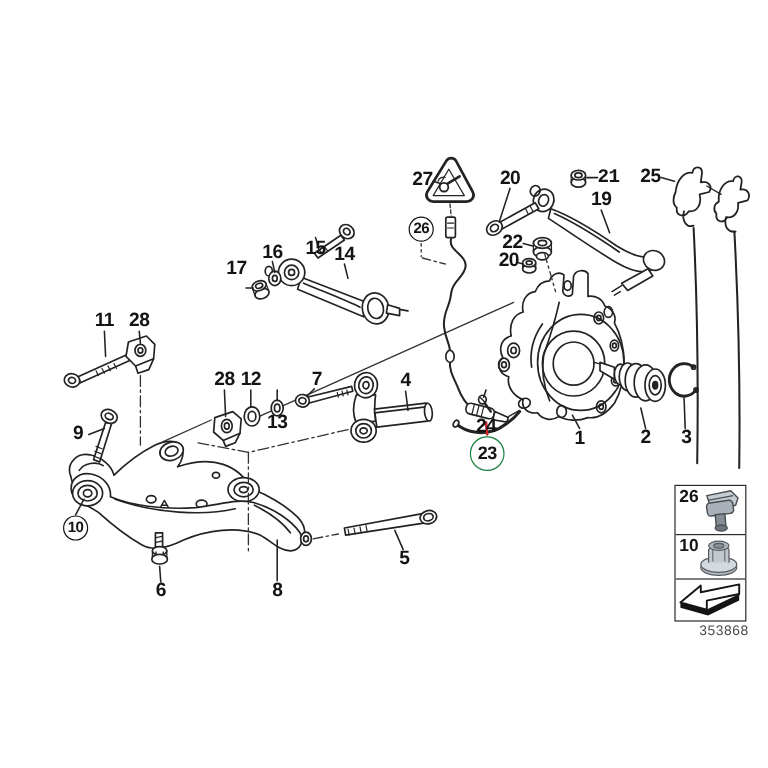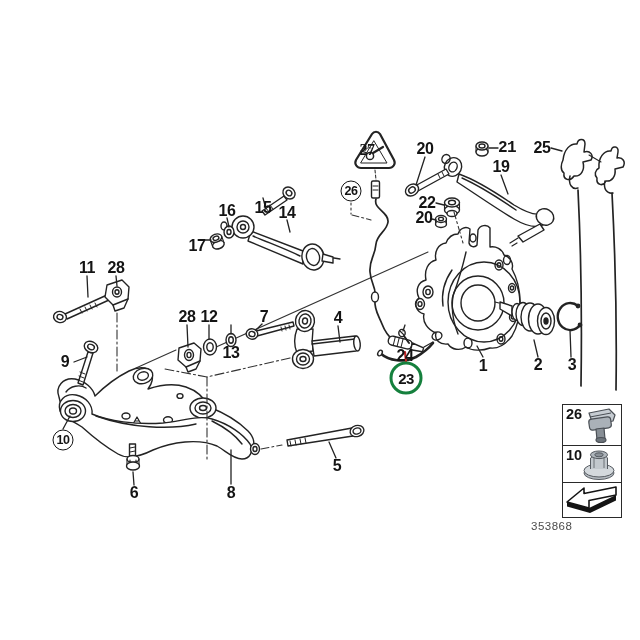--- a/index.html
+++ b/index.html
@@ -4,29 +4,29 @@
 <style>
   html,body{margin:0;padding:0;background:#fff;}
   .stage{position:relative;width:640px;height:640px;background:#ffffff;overflow:hidden;
          font-family:"Liberation Sans",sans-serif;}
   .stage svg{position:absolute;left:0;top:0;}
   .labels-layer{position:absolute;left:0;top:0;width:640px;height:640px;pointer-events:none;}
   .part-label{position:absolute;transform:translate(-50%,-50%);
       font:700 16px/1 "Liberation Sans",sans-serif;color:#141414;letter-spacing:-.5px;white-space:nowrap;}
   .part-label.circled{width:19px;height:19px;border:1.7px solid #141414;border-radius:50%;
       display:flex;align-items:center;justify-content:center;font-size:12.5px;}
-  .part-label.red-circled{width:27px;height:27px;border:3px solid #15803d;border-radius:50%;
+  .part-label.red-circled{width:27px;height:27px;border:1px solid #15803d;border-radius:50%;
       display:flex;align-items:center;justify-content:center;font-size:15px;}
   .legend{position:absolute;left:562px;top:404px;width:60px;height:114px;border:1.6px solid #2a2a2a;
       background:#fff;box-sizing:border-box;}
   .legend-cell{position:relative;box-sizing:border-box;border-bottom:1.4px solid #2a2a2a;}
   .legend-cell:last-child{border-bottom:none;}
   .legend-cell .num{position:absolute;left:3px;top:2px;font:700 14.5px/1 "Liberation Sans",sans-serif;color:#141414;}
   .legend-cell svg{position:absolute;left:0;top:0;}
-  .part-number{position:absolute;left:531px;top:520px;width:76px;text-align:left;
+  .part-number{position:absolute;left:548px;top:520px;width:76px;text-align:right;
       font:400 11.5px/1.2 "Liberation Sans",sans-serif;color:#4c4c4c;letter-spacing:.5px;}
 </style>
 </head>
 <body>
 
 <div class="stage">
 
 <svg width="640" height="640" viewBox="0 0 640 640" fill="none" stroke="#232323" stroke-width="1.4" stroke-linecap="round" stroke-linejoin="round">
 
   <g stroke="#333" stroke-width="1.1">
@@ -356,31 +356,31 @@
       <span class="part-label" style="left: 264px; top: 317px;">7</span>
       <span class="part-label" style="left: 231px; top: 493px;">8</span>
       <span class="part-label" style="left: 65px; top: 362px;">9</span>
       <span class="part-label circled" style="left: 63px; top: 440px;">10</span>
       <span class="part-label" style="left: 87px; top: 268px;">11</span>
       <span class="part-label" style="left: 209px; top: 317px;">12</span>
       <span class="part-label" style="left: 231px; top: 317px; margin-top: 36px;">13</span>
       <span class="part-label" style="left: 287px; top: 213px;">14</span>
       <span class="part-label" style="left: 263px; top: 208px;">15</span>
       <span class="part-label" style="left: 227px; top: 211px;">16</span>
-      <span class="part-label" style="left: 197px; top: 246px;">17</span>
+      <span class="part-label" style="left: 197px; top: 224px;">17</span>
       <span class="part-label" style="left: 424px; top: 218px;">20</span>
       <span class="part-label" style="left: 501px; top: 167px;">19</span>
       <span class="part-label" style="left: 425px; top: 149px; text-align: center;">20</span>
       <span class="part-label" style="left: 507px; top: 148px; font-family: Liberation Mono, monospace;">21</span>
       <span class="part-label" style="left: 427px; top: 203px;">22</span>
       <span class="part-label red-circled" style="left: 406px; top: 378px;">23</span>
       <span class="part-label" style="left: 405px; top: 318px; margin-top: 38px;">24</span>
       <span class="part-label" style="left: 542px; top: 148px;">25</span>
       <span class="part-label circled" style="left: 351px; top: 191px;">26</span>
-      <span class="part-label" style="left: 367px; top: 150px; font-family: Liberation Serif, serif;">27</span>
+      <span class="part-label" style="left: 352px; top: 150px;">27</span>
       <span class="part-label" style="left: 116px; top: 268px;">28</span>
       <span class="part-label" style="left: 187px; top: 317px;">28</span>
     </div>
 
 <div class="legend">
   <div class="legend-cell" style="height:41px">
     <span class="num">26</span>
     <svg width="58" height="40" viewBox="0 0 58 40">
       <g stroke="#4a4f55" stroke-width="1.2" stroke-linejoin="round">
         <path d="M26,8 L46,4 L52,10 L50,16 L30,20 Z" fill="#c6ccd2"></path>

